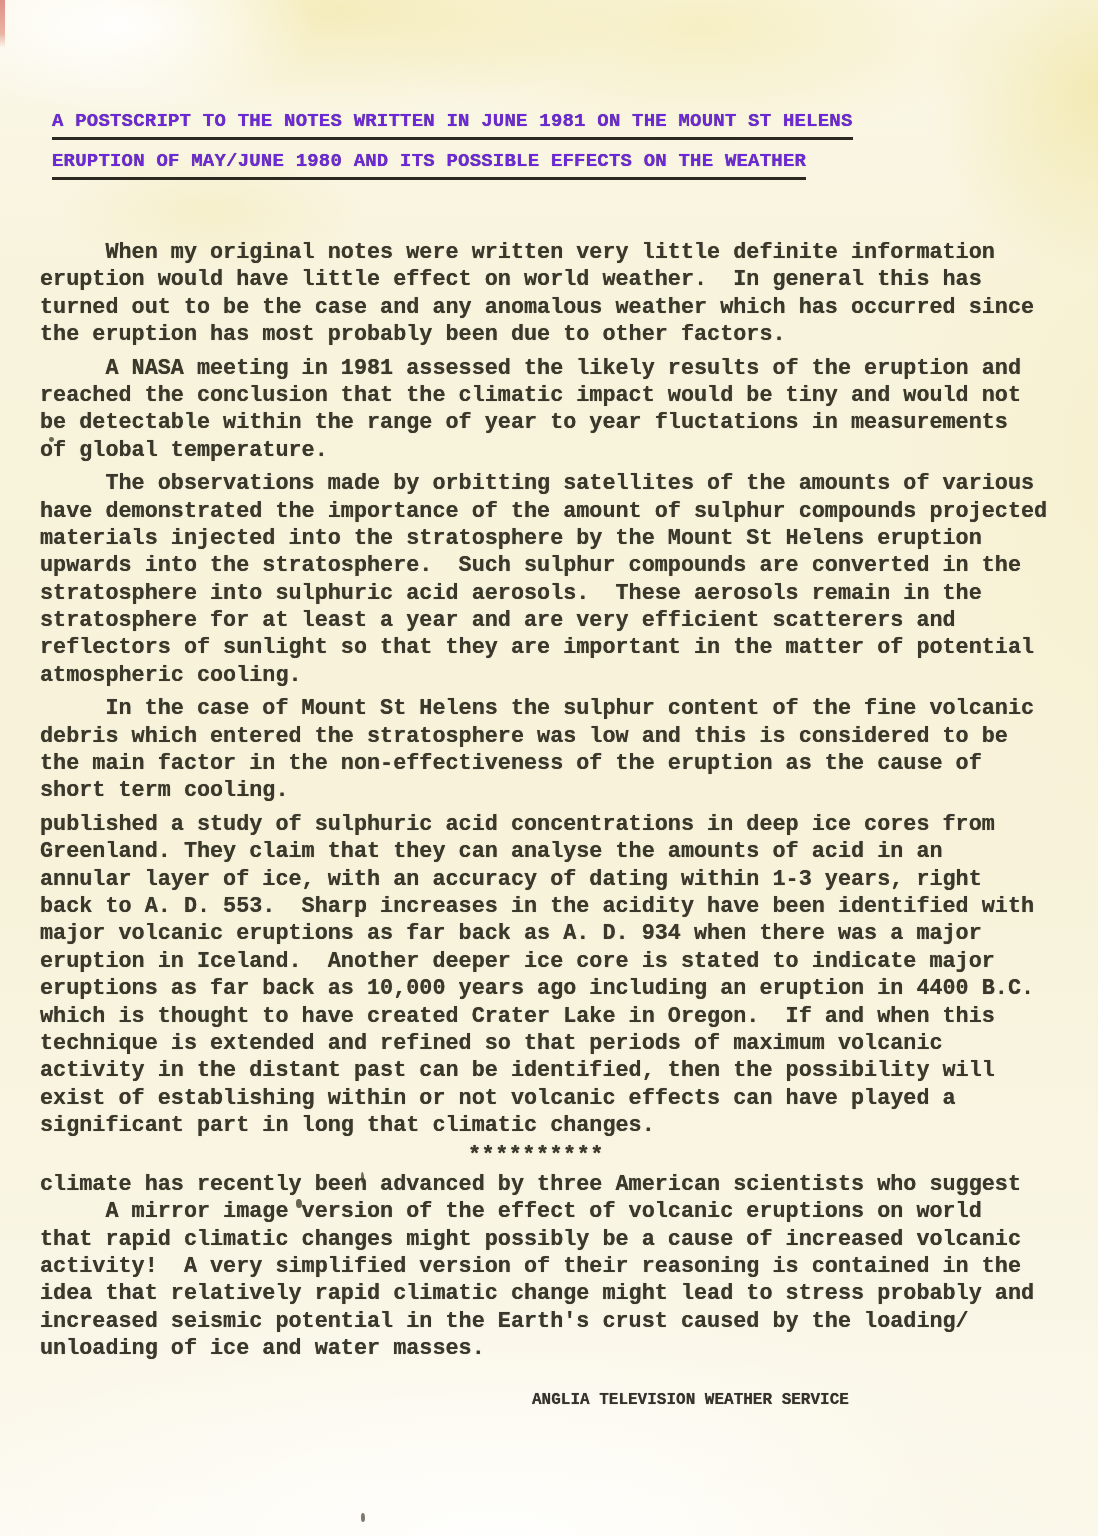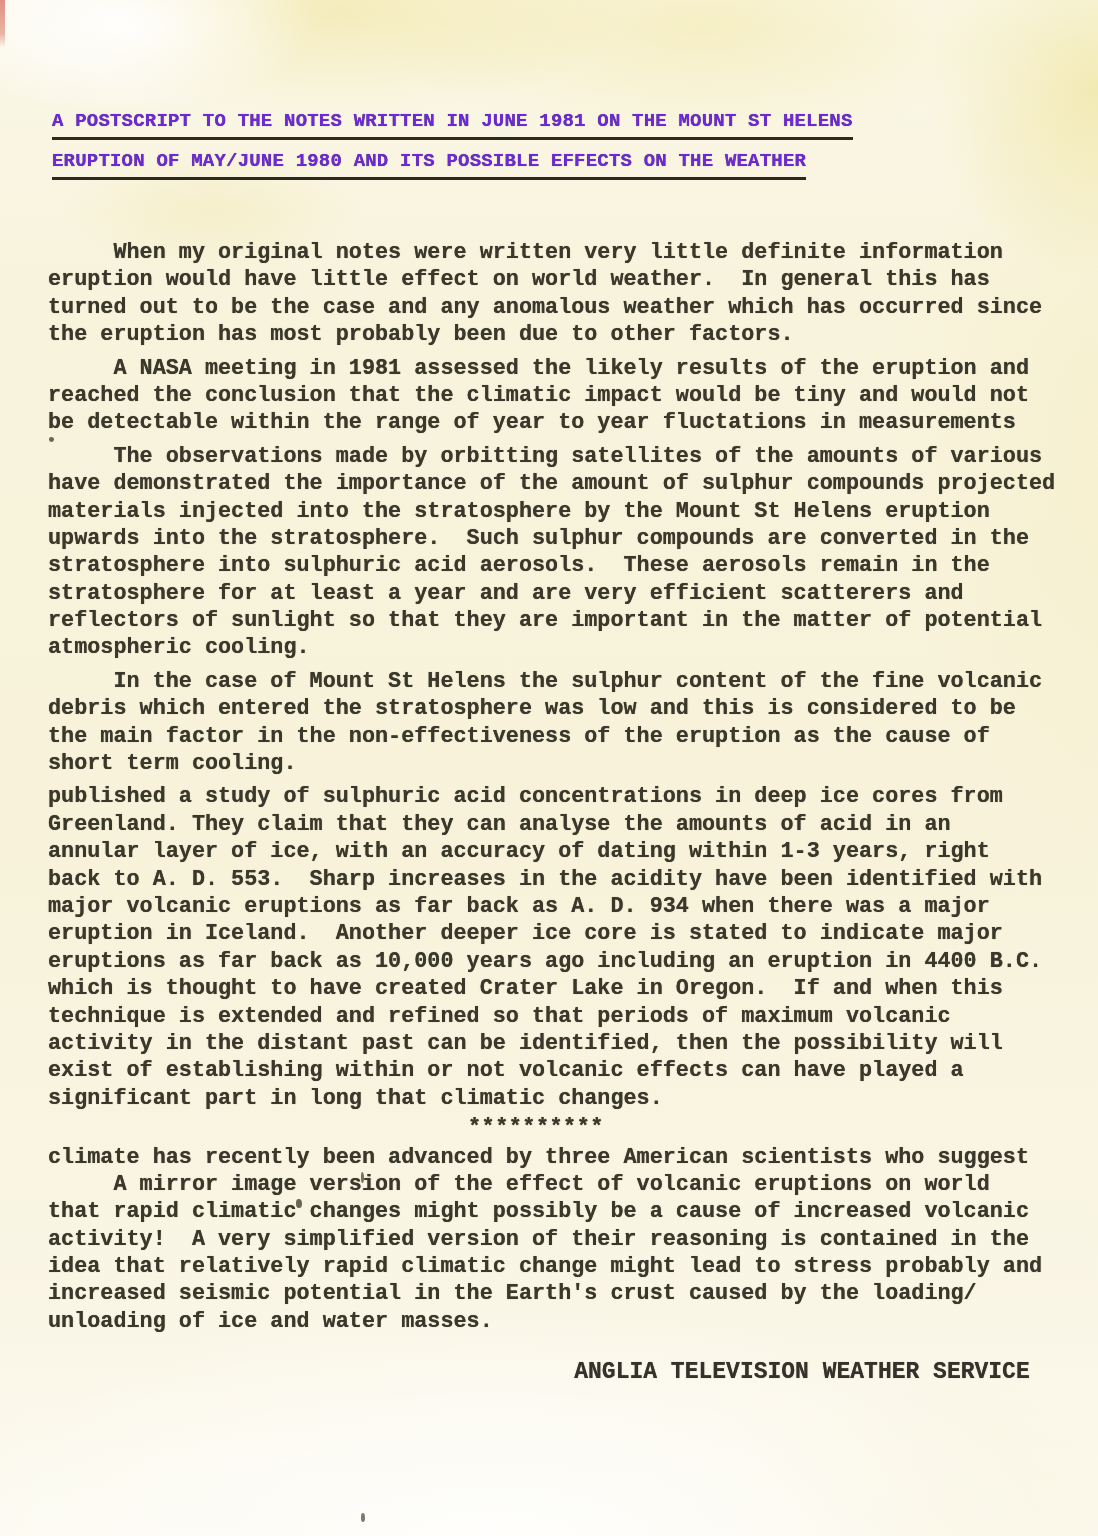--- a/index.html
+++ b/index.html
@@ -52,43 +52,42 @@
   .title-line-wrap { height: 40px; }
   .title-line {
     display: inline-block;
     white-space: pre;
     line-height: 26px;
     padding-bottom: 3px;
     border-bottom: 3px solid #2c2a20;
     text-shadow: 0 0 0.7px rgba(44,42,32,0.9);
   }
   .para {
-    margin: 0 0 6px 8px;
+    margin: 0 0 6px 0;
   }
   .tline {
     white-space: pre;
     font-size: 21.8px;
     font-weight: 700;
     line-height: 27.4px;
     height: 27.4px;
     text-shadow: 0 0 0.7px rgba(52,50,38,0.8);
   }
   .separator {
     margin: -4px 0 2px 428px;
     letter-spacing: 0.5px;
   }
   .signature {
     margin: 24px 0 0 492px;
     white-space: pre;
-    font-size: 23px;
+    font-size: 16px;
     font-weight: 700;
     line-height: 27.4px;
     color: #34322a;
     text-shadow: 0 0 0.7px rgba(52,50,42,0.8);
-    text-align: center;
   }
   .speck {
     position: absolute;
     background: #45432f;
     border-radius: 45% 55% 50% 50%;
   }
   .speck-tick   { left: 361px; top: 1172px; width: 3px;  height: 11px; opacity: .75; }
   .speck-comma  { left: 296px; top: 1199px; width: 6px;  height: 9px;  opacity: .8; }
   .speck-bottom { left: 361px; top: 1513px; width: 4px;  height: 9px;  opacity: .7; }
   .speck-dot    { left: 49px;  top: 437px;  width: 5px;  height: 5px;  opacity: .8; }
@@ -113,20 +112,21 @@
       <div class="para">
         <div class="tline">     When my original notes were written very little definite information</div>
         <div class="tline">eruption would have little effect on world weather.  In general this has</div>
         <div class="tline">turned out to be the case and any anomalous weather which has occurred since</div>
         <div class="tline">the eruption has most probably been due to other factors.</div>
       </div>
       <div class="para">
         <div class="tline">     A NASA meeting in 1981 assessed the likely results of the eruption and</div>
         <div class="tline">reached the conclusion that the climatic impact would be tiny and would not</div>
         <div class="tline">be detectable within the range of year to year fluctations in measurements</div>
+        <div class="tline">of global temperature.</div>
       </div>
       <div class="para">
         <div class="tline">     The observations made by orbitting satellites of the amounts of various</div>
         <div class="tline">have demonstrated the importance of the amount of sulphur compounds projected</div>
         <div class="tline">materials injected into the stratosphere by the Mount St Helens eruption</div>
         <div class="tline">upwards into the stratosphere.  Such sulphur compounds are converted in the</div>
         <div class="tline">stratosphere into sulphuric acid aerosols.  These aerosols remain in the</div>
         <div class="tline">stratosphere for at least a year and are very efficient scatterers and</div>
         <div class="tline">reflectors of sunlight so that they are important in the matter of potential</div>
         <div class="tline">atmospheric cooling.</div>

